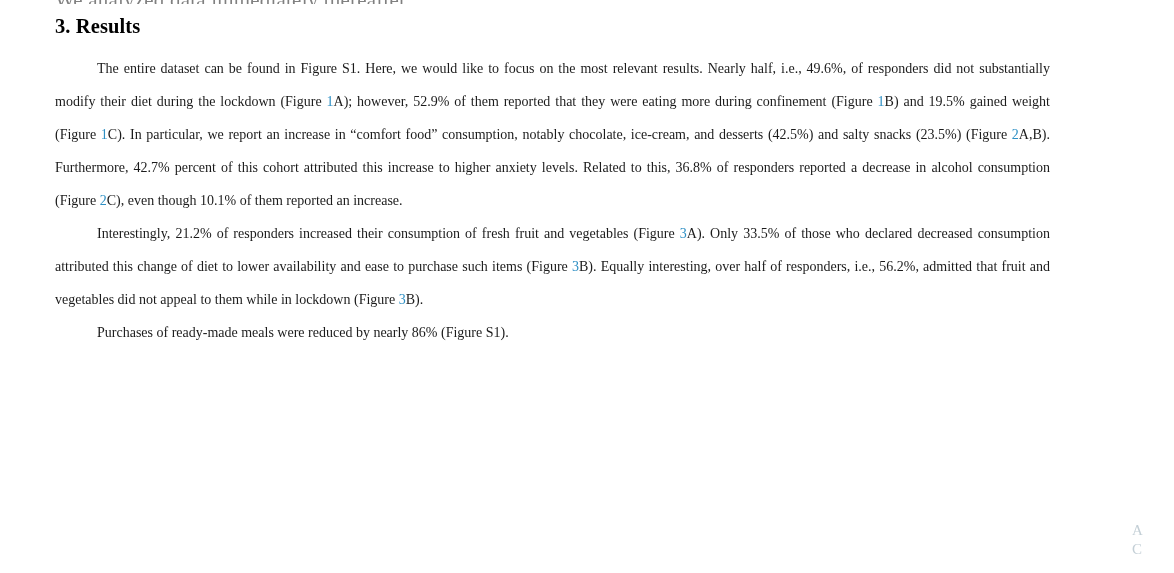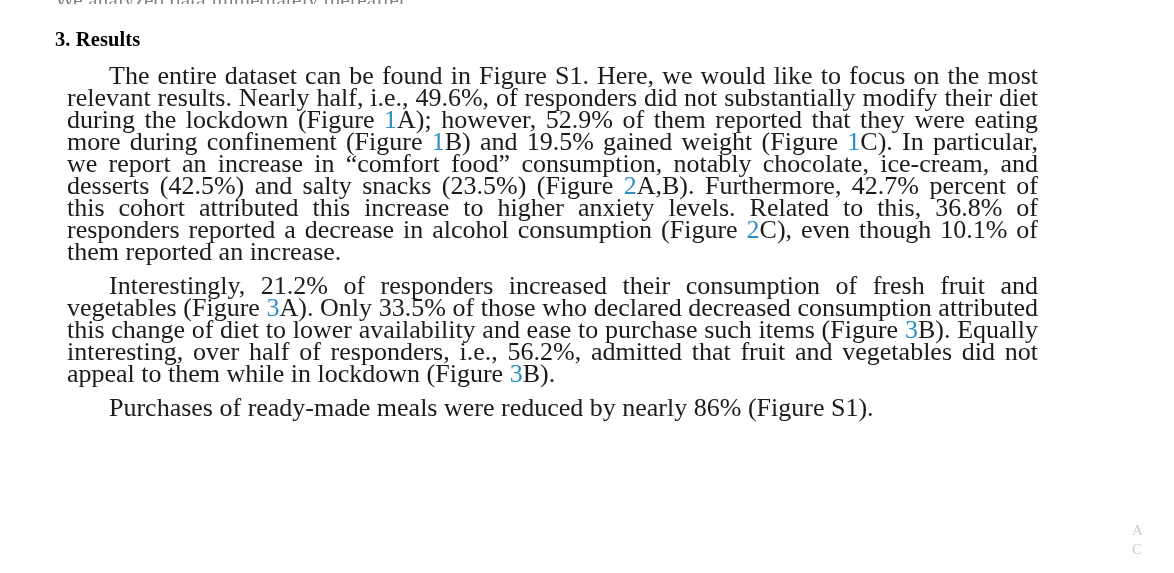--- a/index.html
+++ b/index.html
@@ -29,35 +29,35 @@
     overflow: hidden;
     color: #1a1a1a;
     font-size: 21px;
     letter-spacing: 0.2px;
     white-space: nowrap;
     opacity: 0.55;
   }
   .content {
     position: absolute;
     left: 55px;
-    top: 28px;
+    top: 15px;
     width: 995px;
   }
   .section-heading {
     font-family: "Liberation Serif", serif;
     font-weight: bold;
     font-size: 20.5px;
     letter-spacing: 0.1px;
     margin: 0 0 14px 0;
     color: #000000;
   }
   p.para {
-    margin: 12px;
-    font-size: 26px;
-    line-height: 22px;
+    margin: 0;
+    font-size: 14px;
+    line-height: 33px;
     text-align: justify;
     text-justify: inter-word;
     color: #1b1b1b;
     hyphens: none;
   }
   p.para + p.para {
     margin-top: 0px;
   }
   .indent {
     display: inline-block;

